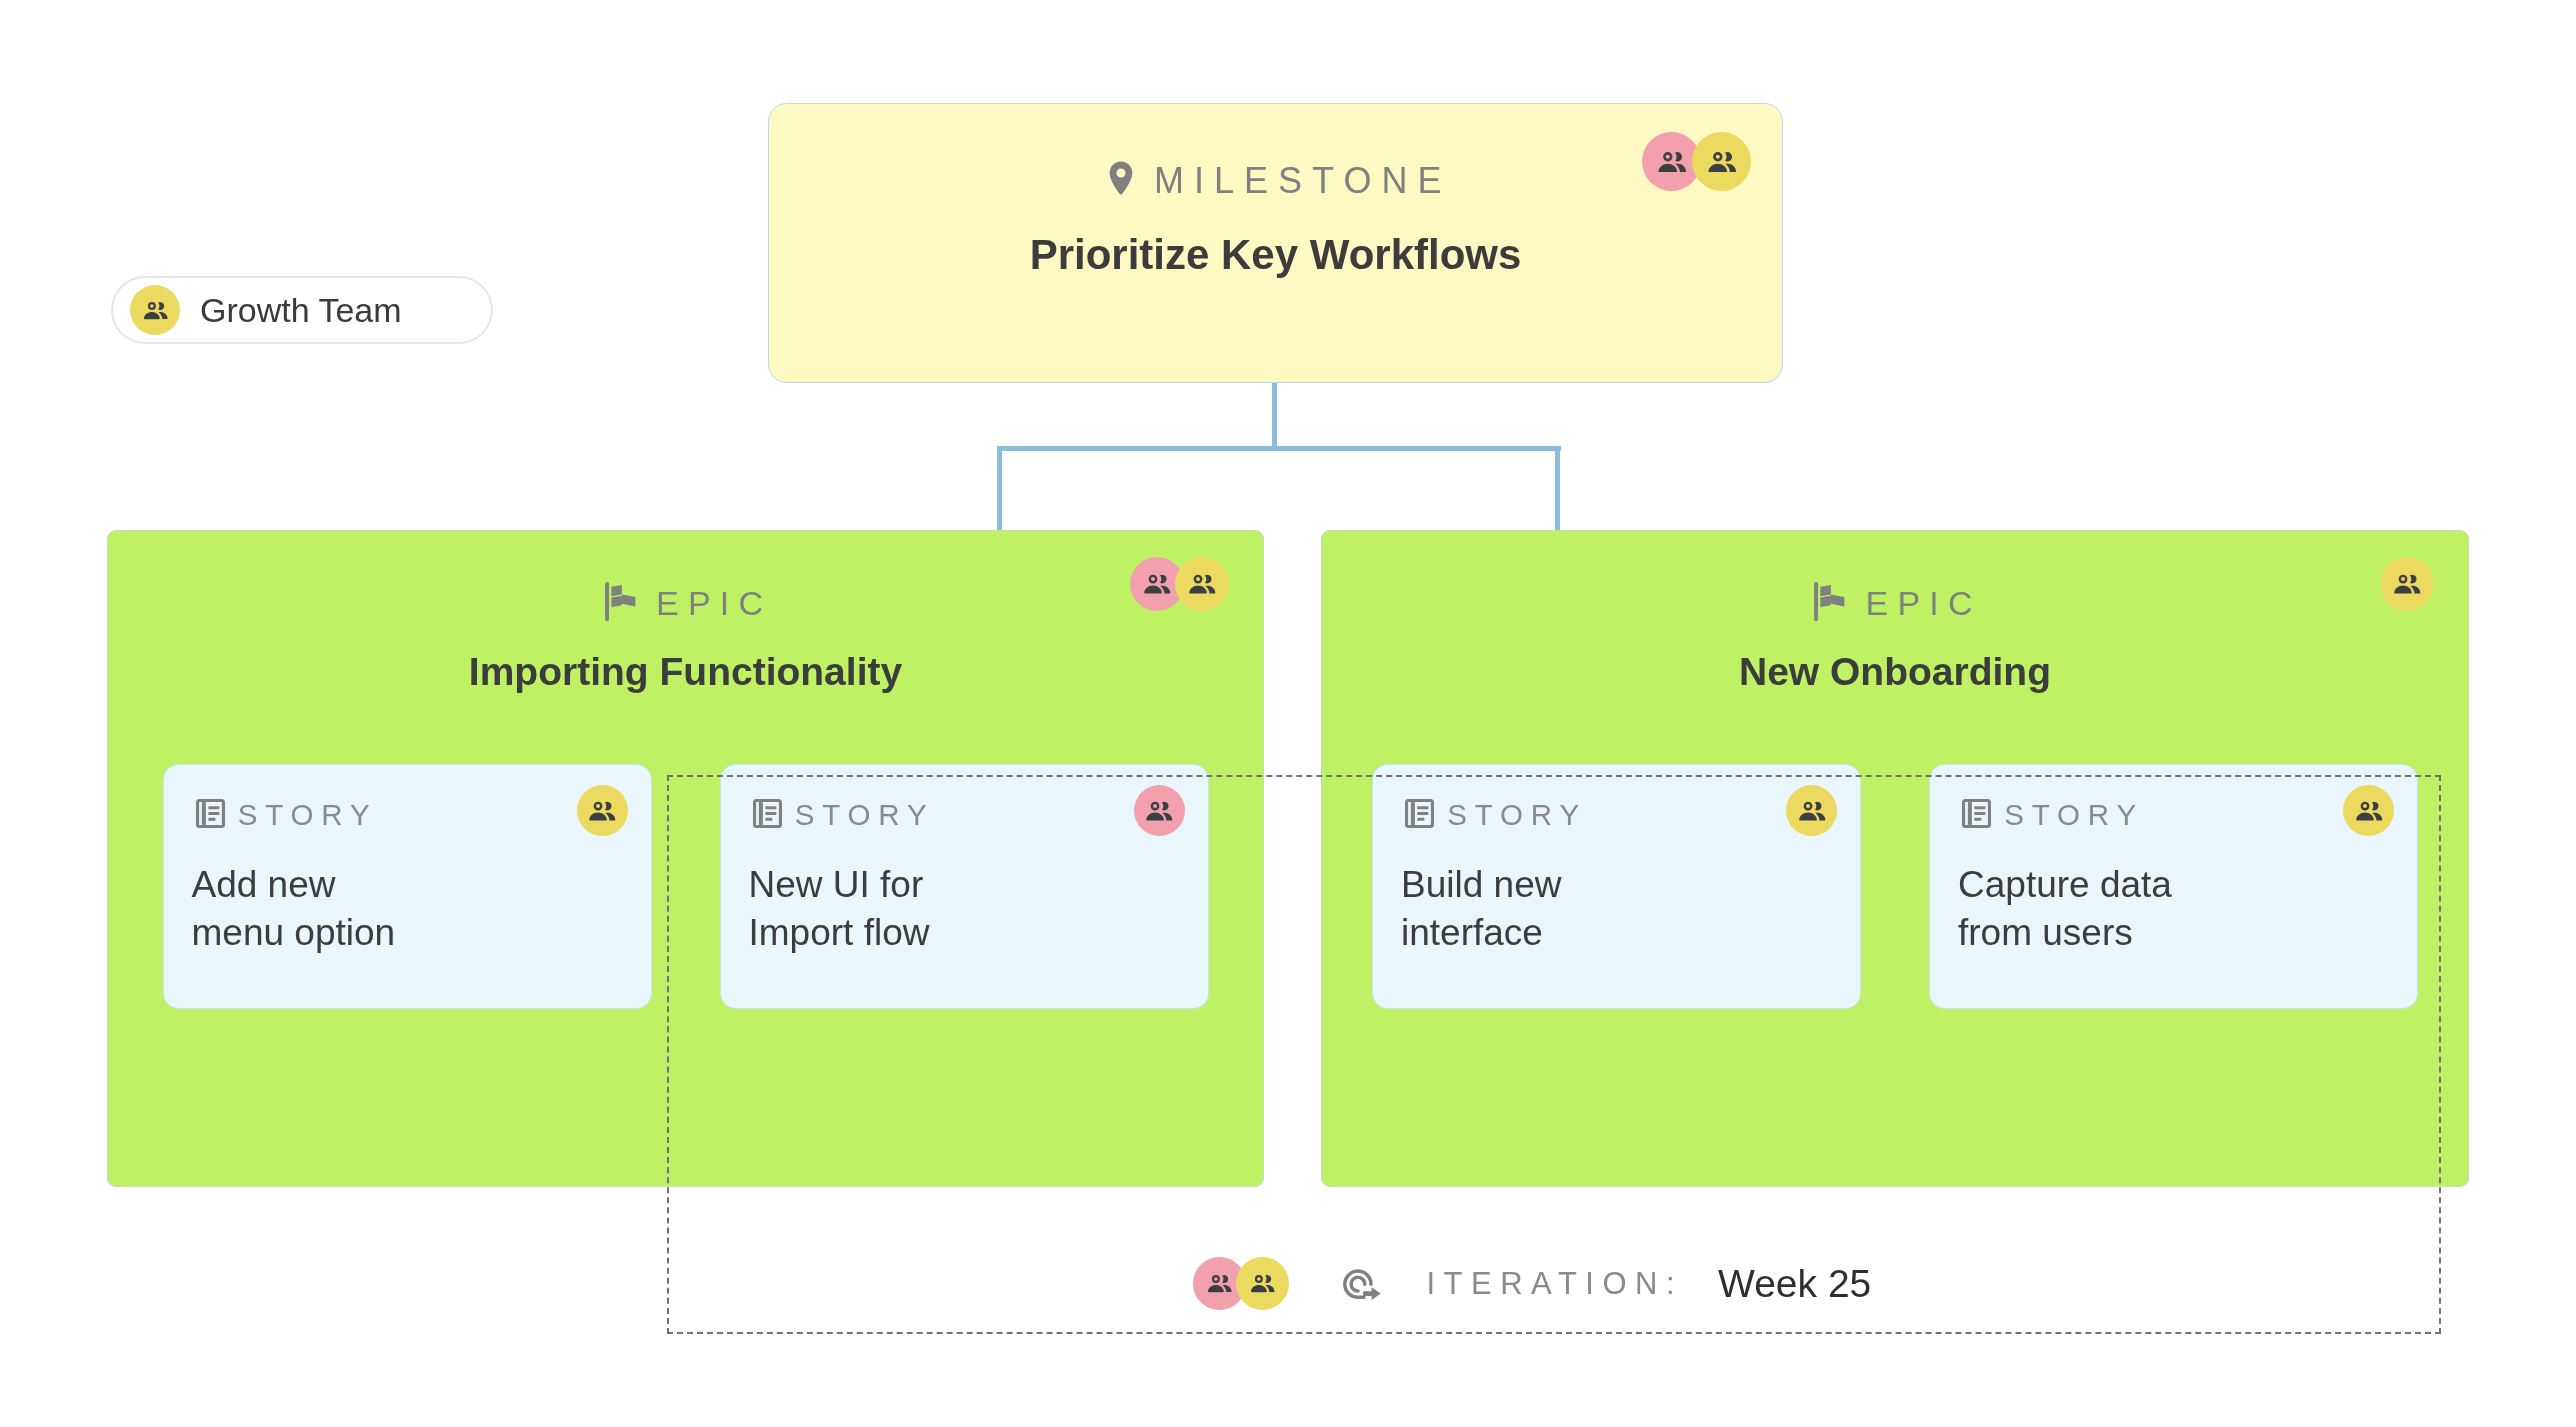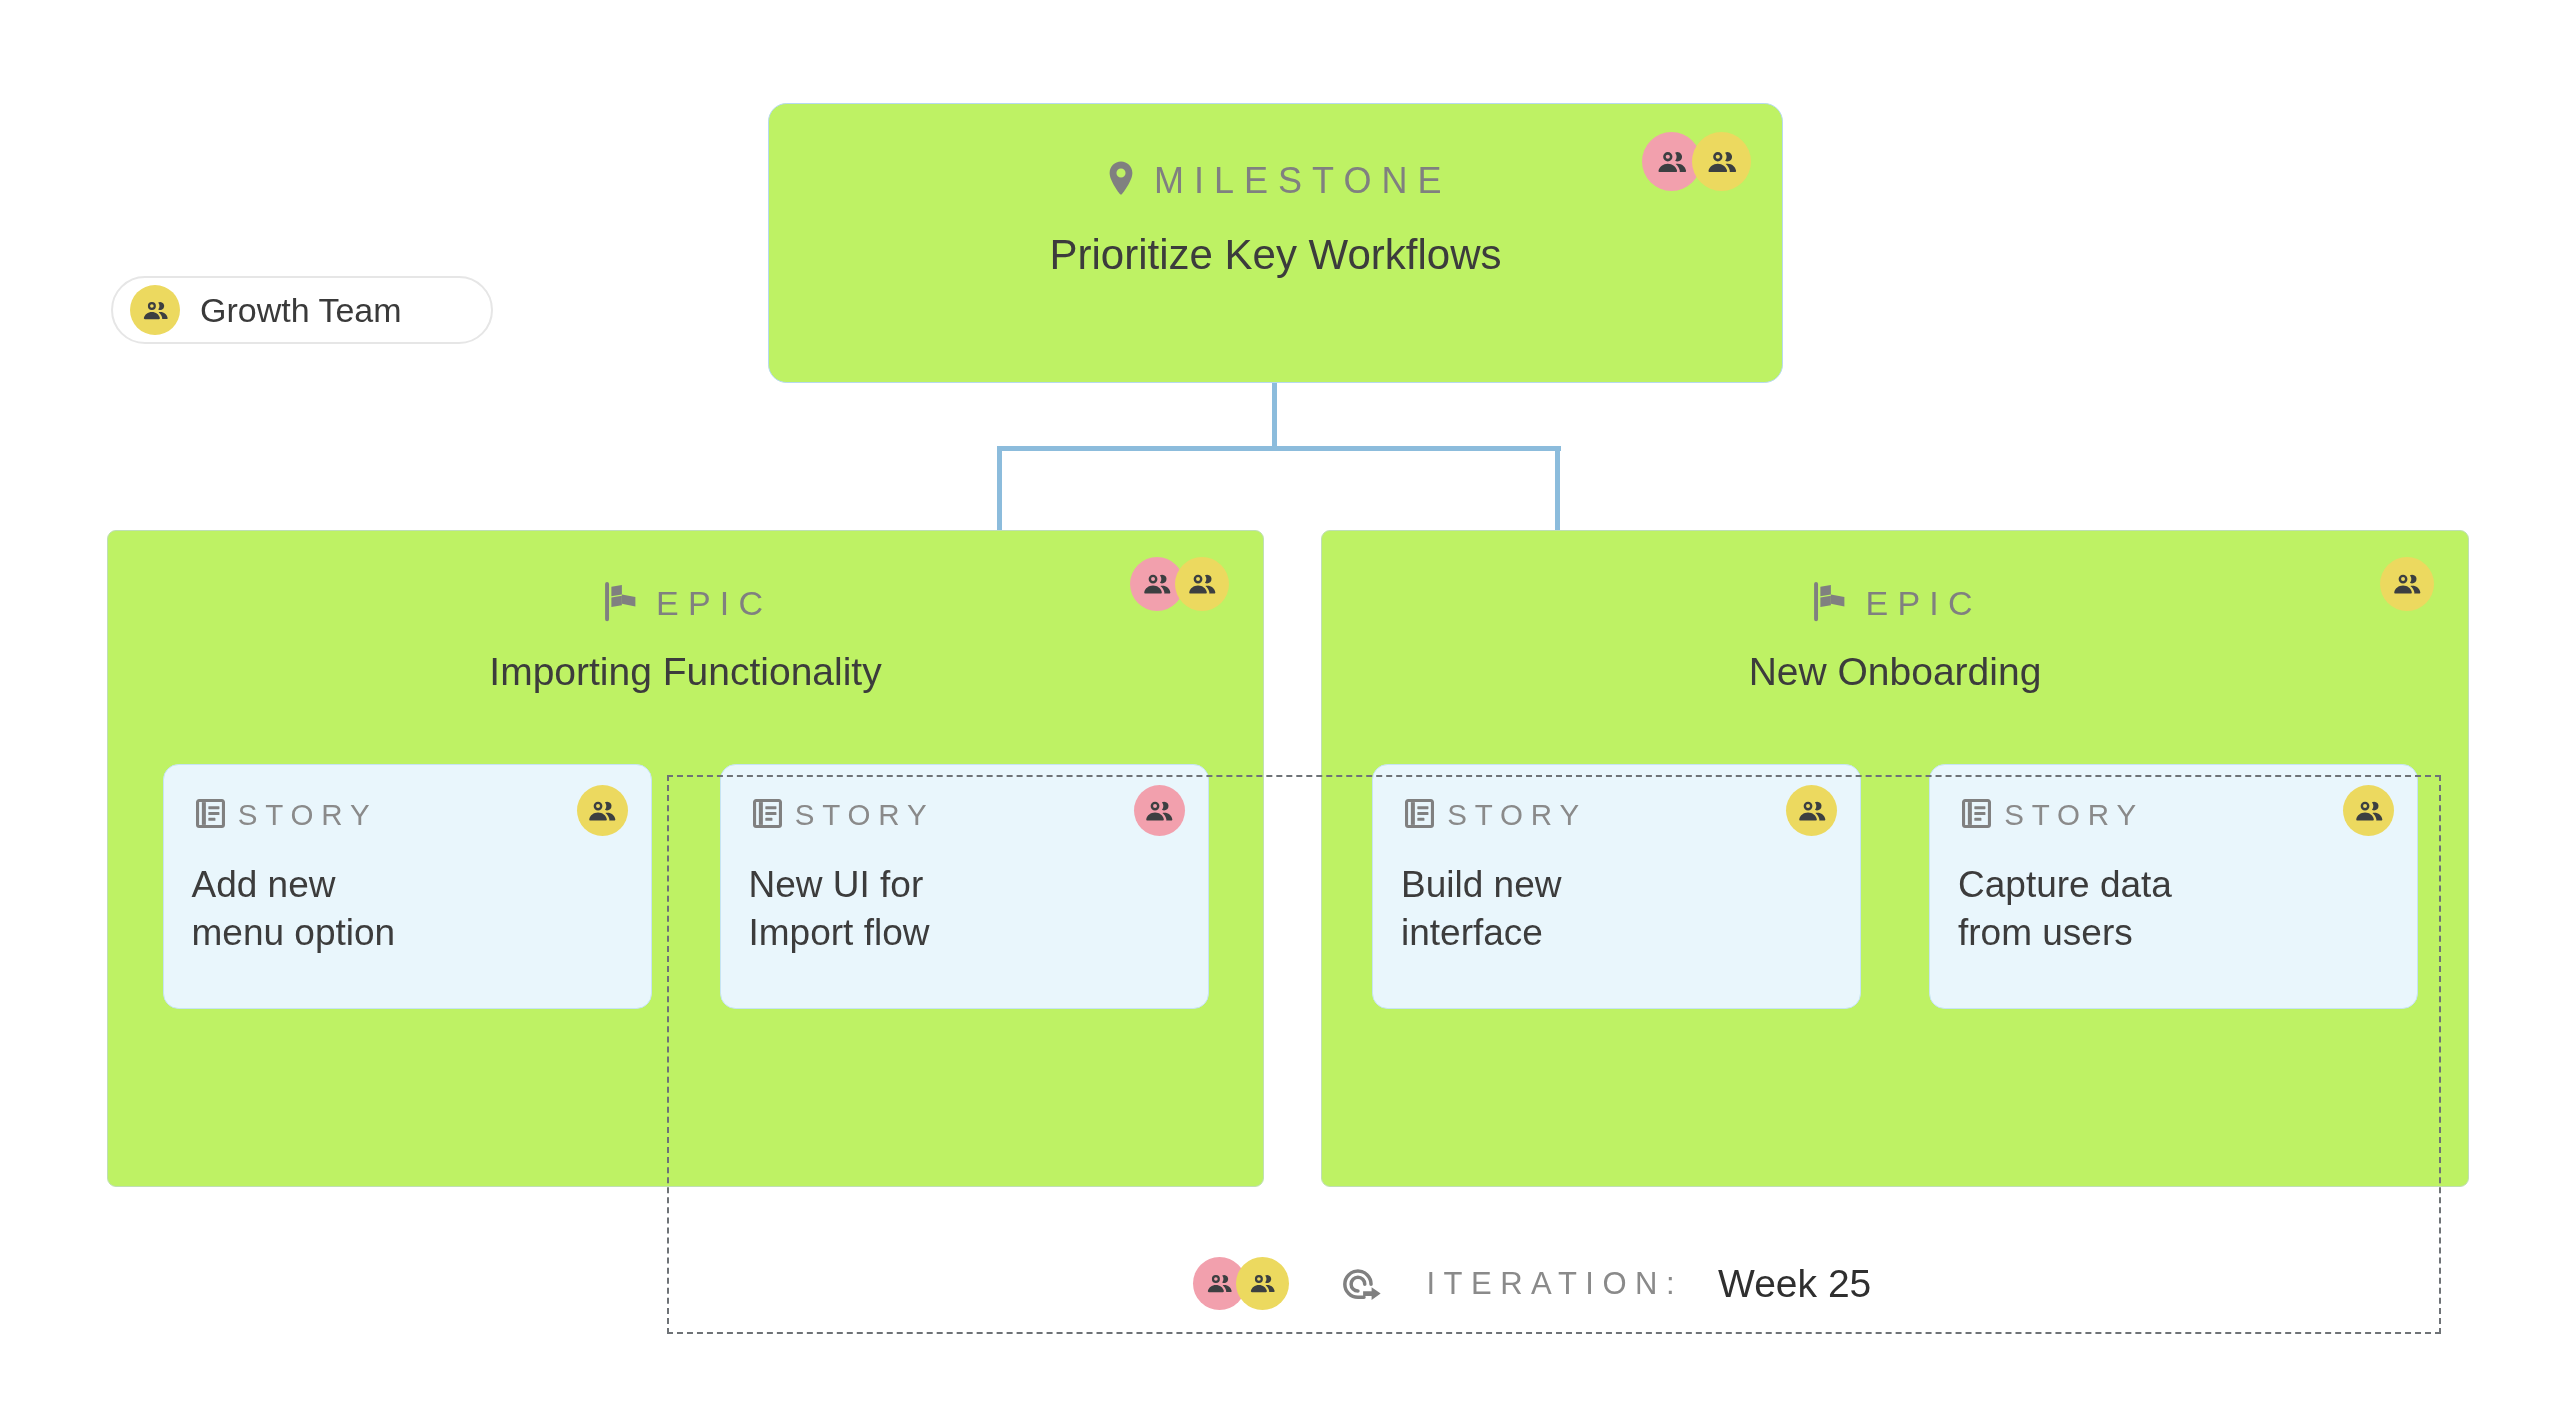--- a/index.html
+++ b/index.html
@@ -42,21 +42,21 @@
   .avatar svg { width: 31px; height: 31px; display: block; }
   .avatar-stack { display: flex; align-items: center; }
   .avatar-stack .avatar + .avatar { margin-left: -9.3px; }
 
   
   .milestone {
     position: absolute;
     left: 768px; top: 103px;
     width: 1015px; height: 280px;
     box-sizing: border-box;
-    background: #bef264;
+    background: #fef9c3;
     border: 1.6px solid #b6d9ef;
     border-radius: 18.6px;
   }
   .milestone .badges { position: absolute; right: 31px; top: 28px; }
   .milestone .badges .avatar { width: 59px; height: 59px; }
   .milestone .badges .avatar svg { width: 36px; height: 36px; }
   .kicker-row {
     display: flex; align-items: center; justify-content: center;
     margin-top: 54px;
   }
@@ -64,20 +64,21 @@
     font-size: 36px;
     letter-spacing: 10px;
     color: #808080;
     margin-left: 12.4px;
   }
   .card-title {
     text-align: center;
     font-size: 42px;
     color: #3c3c3c;
     margin-top: 28px;
+    font-weight: bold;
   }
 
   
   .conn { position: absolute; background: #8cbcdc; }
 
   
   .epic {
     position: absolute;
     box-sizing: border-box;
     background: #bef264;

